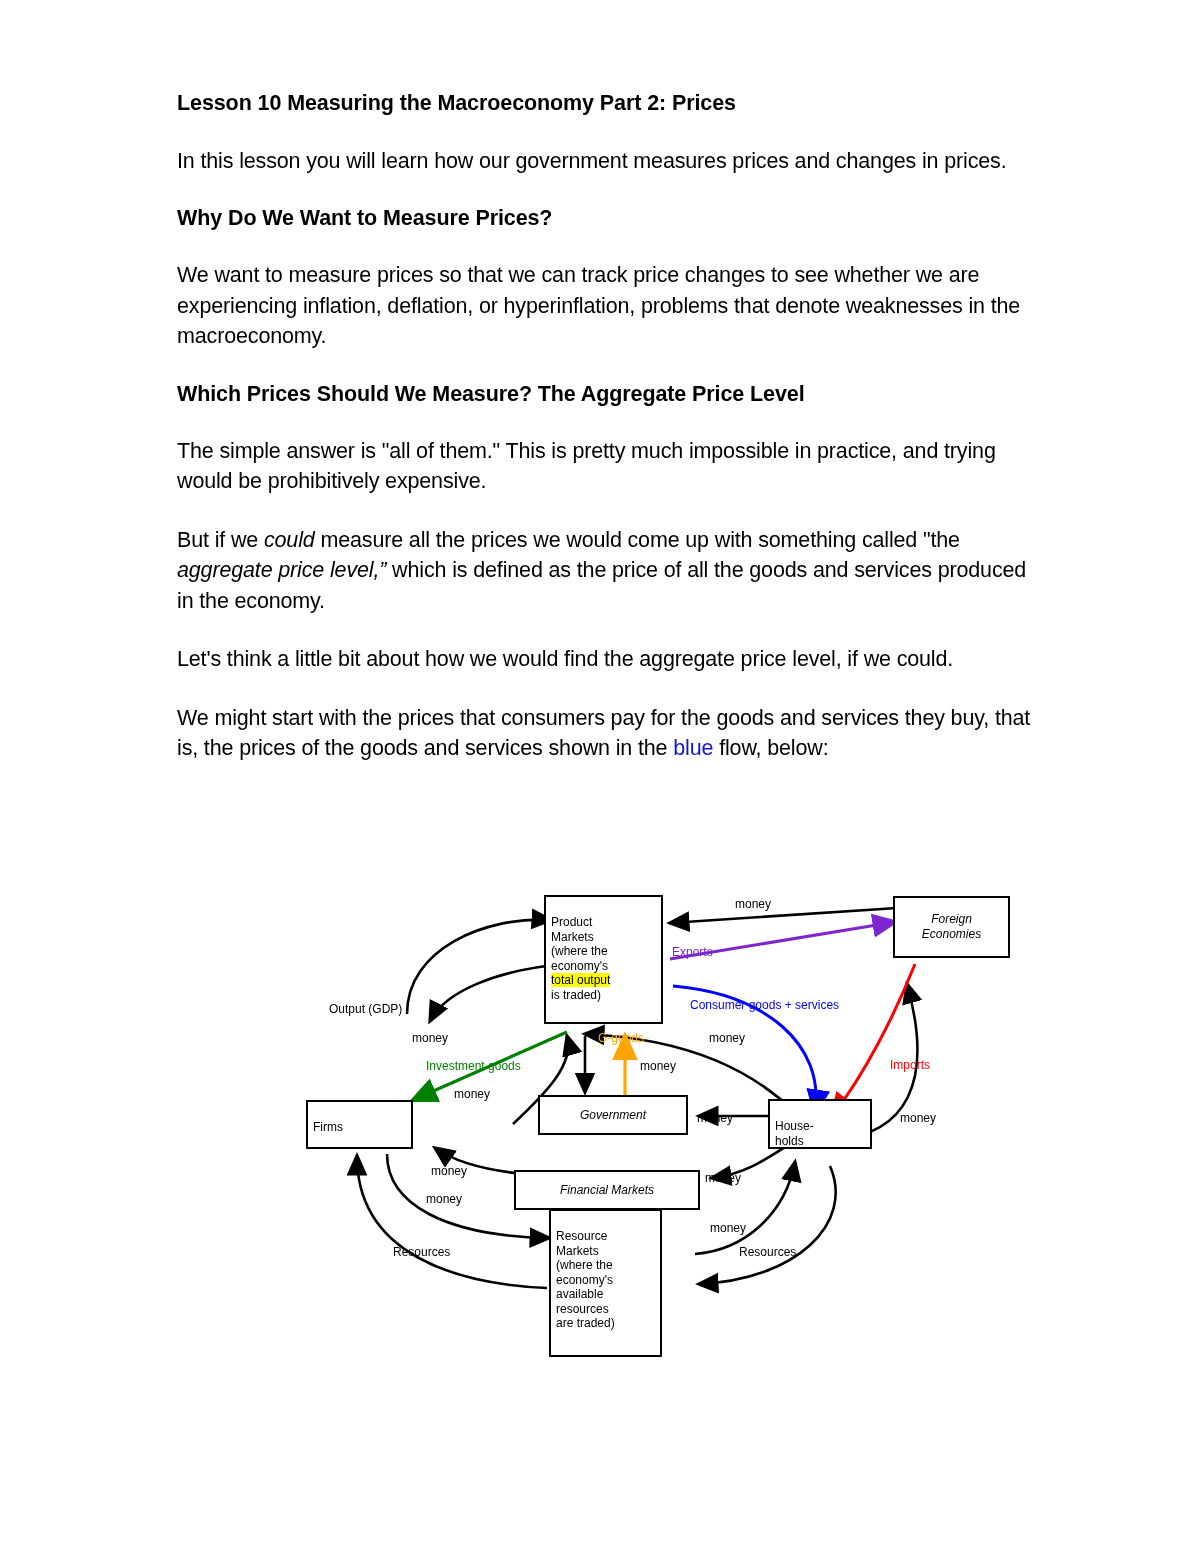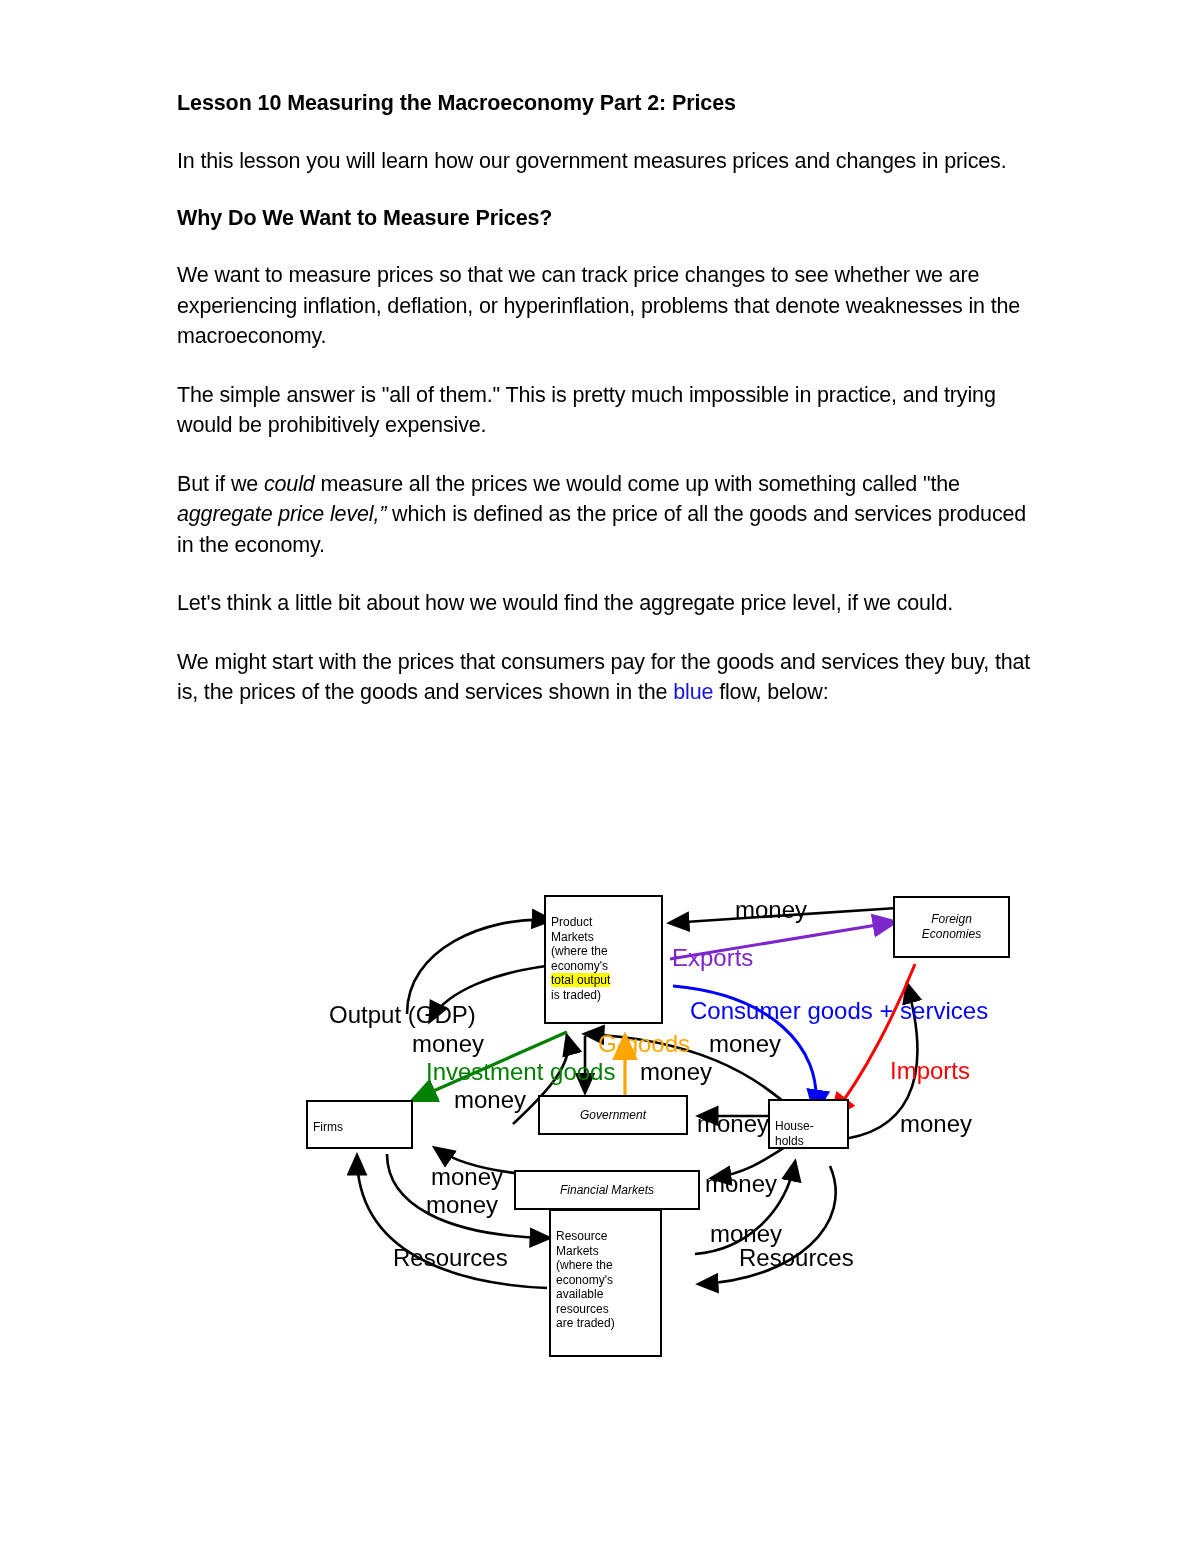--- a/index.html
+++ b/index.html
@@ -70,21 +70,21 @@
     font-size: 12px;
     line-height: 1.21;
     padding: 18px 5px;
     z-index: 5;
   }
   .dbox.center { text-align: center; display: flex; align-items: center; justify-content: center; font-style: italic; }
   .hl { background: #ffff00; }
 
   .dlabel {
     position: absolute;
-    font-size: 24px;
+    font-size: 12px;
     line-height: 1;
     white-space: nowrap;
     z-index: 6;
     color: #000;
   }
   .c-green  { color: #008000; }
   .c-orange { color: #ffa500; }
   .c-blue   { color: #0000ff; }
   .c-red    { color: #ff0000; text-align: right; }
   .c-purple { color: #7d26cd; }
@@ -98,20 +98,21 @@
 
     <h1 class="doc-heading">Lesson 10 Measuring the Macroeconomy Part 2: Prices</h1>
 
 
     <p class="para">In this lesson you will learn how our government measures prices and changes in prices.</p>
 
     <h2 class="doc-subheading">Why Do We Want to Measure Prices?</h2>
 
     <p class="para">We want to measure prices so that we can track price changes to see whether we are experiencing inflation, deflation, or hyperinflation, problems that denote weaknesses in the macroeconomy.</p>
 
+    <h2 class="doc-subheading">Which Prices Should We Measure? The Aggregate Price Level</h2>
 
     <p class="para">The simple answer is "all of them." This is pretty much impossible in practice, and trying would be prohibitively expensive.</p>
 
     <p class="para"><span>But if we </span><em>could</em><span> measure all the prices we would come up with something called "the </span><em>aggregate price level,”</em><span> which is defined as the price of all the goods and services produced in the economy.</span></p>
 
     <p class="para">Let's think a little bit about how we would find the aggregate price level, if we could.</p>
 
     <p class="para"><span>We might start with the prices that consumers pay for the goods and services they buy, that is, the prices of the goods and services shown in the </span><span class="blue-word">blue</span><span> flow, below:</span></p>
 
   </div>
@@ -197,21 +198,21 @@
     </div>
 
     <div class="dbox" style="left:11px; top:216px; width:107px; height:49px;">
       <div>Firms</div>
     </div>
 
     <div class="dbox center" style="left:243px; top:211px; width:150px; height:30px;">
       <div>Government</div>
     </div>
 
-    <div class="dbox" style="left:473px; top:215px; width:81px; height:50px;">
+    <div class="dbox" style="left:473px; top:215px; width:104px; height:50px;">
       <div>House-</div>
       <div>holds</div>
     </div>
 
     <div class="dbox center" style="left:219px; top:286px; width:186px; height:30px;">
       <div>Financial Markets</div>
     </div>
 
     <div class="dbox" style="left:254px; top:325px; width:113px; height:148px;">
       <div>Resource</div>

